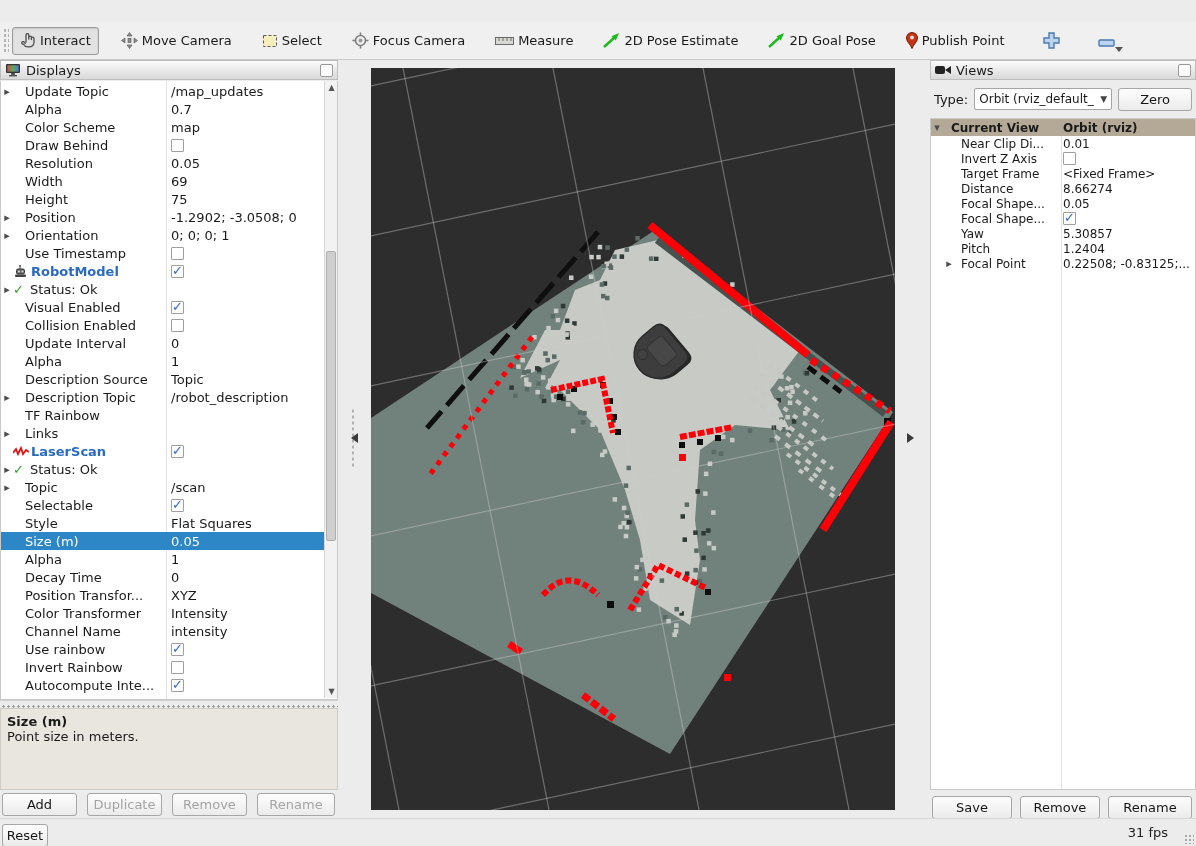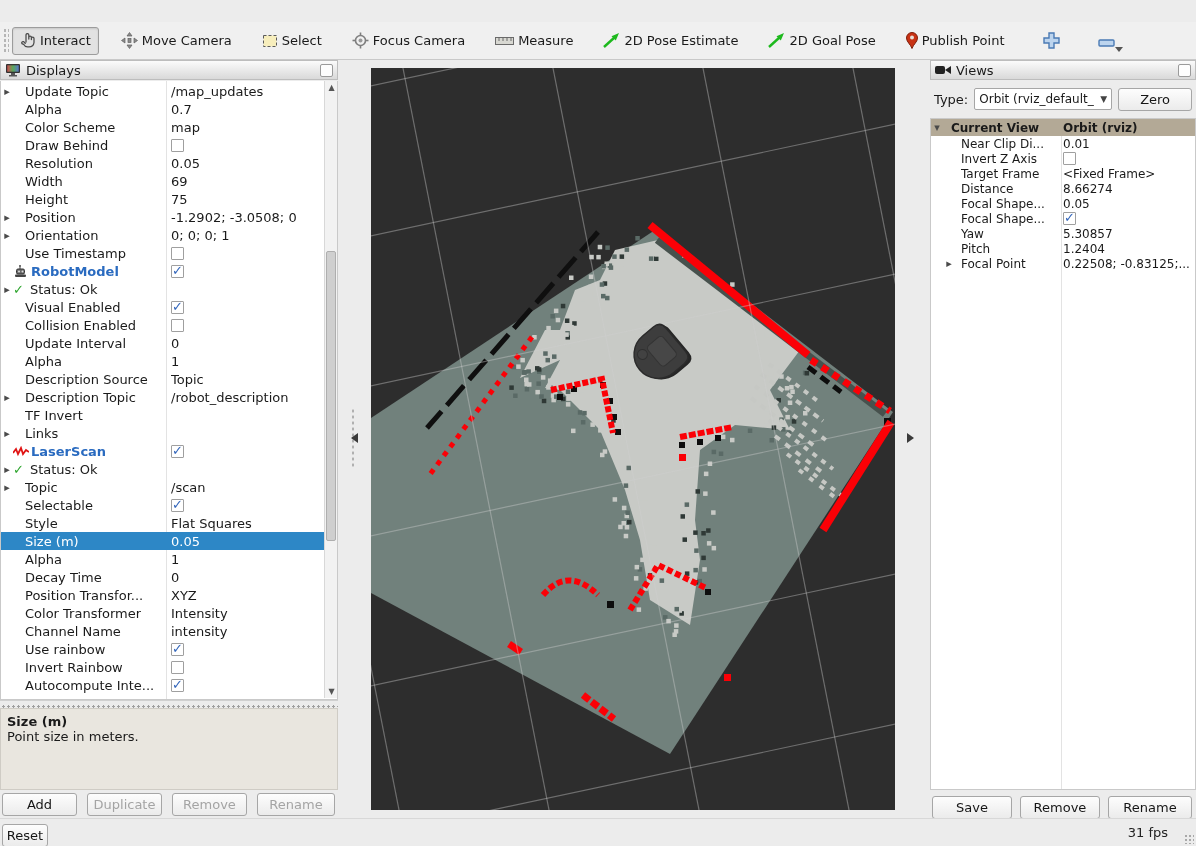--- a/index.html
+++ b/index.html
@@ -324,21 +324,21 @@
           </div>
           <div class="trow" style="top: 307px; height: 18px;">
             <span class="arrow-glyph">▸</span>
             <span style="width:12px;display:inline-block;"></span>
             <span class="name">Description Topic</span>
             <span class="value" style="left: 170px;">/robot_description</span>
           </div>
           <div class="trow" style="top: 325px; height: 18px;">
             <span class="arrow-glyph"></span>
             <span style="width:12px;display:inline-block;"></span>
-            <span class="name">TF Invert</span>
+            <span class="name">TF Rainbow</span>
           </div>
           <div class="trow" style="top: 343px; height: 18px;">
             <span class="arrow-glyph">▸</span>
             <span style="width:12px;display:inline-block;"></span>
             <span class="name">Links</span>
           </div>
           <div class="trow" style="top: 361px; height: 18px;">
             <span class="arrow-glyph"></span>
             <span style="width:18px;display:inline-flex;">
               <svg width="16" height="11" viewBox="0 0 16 11">

